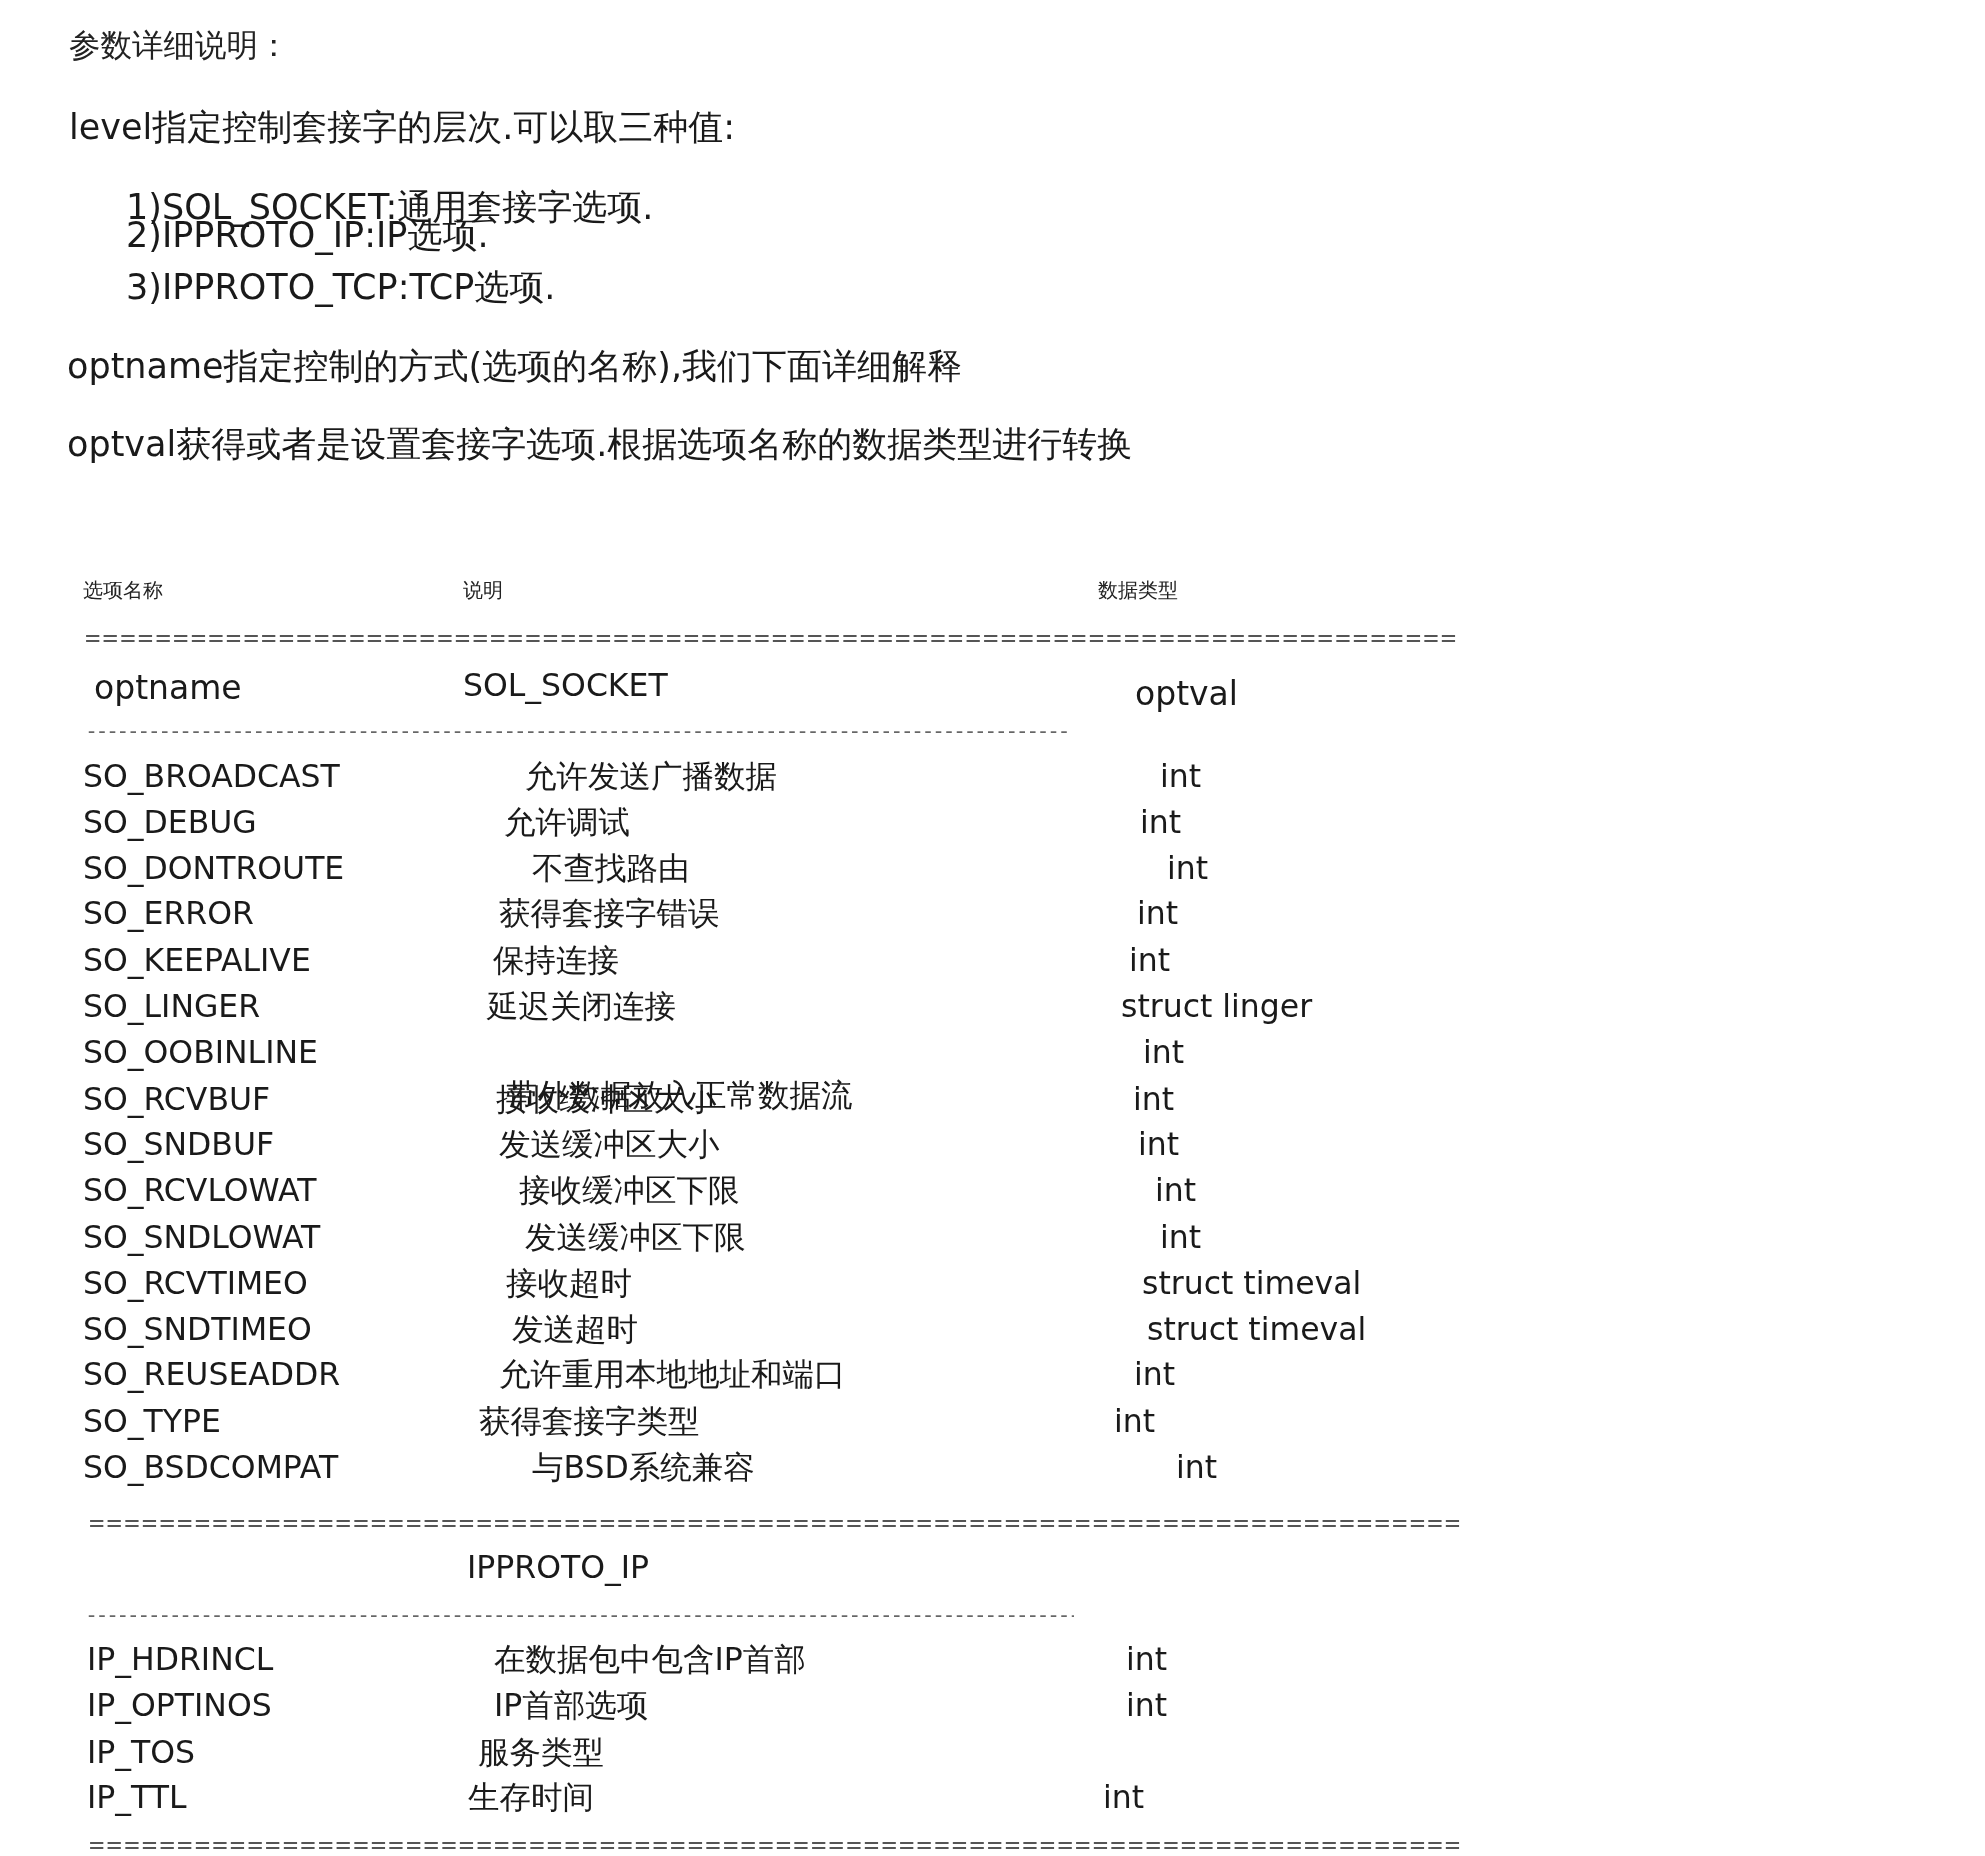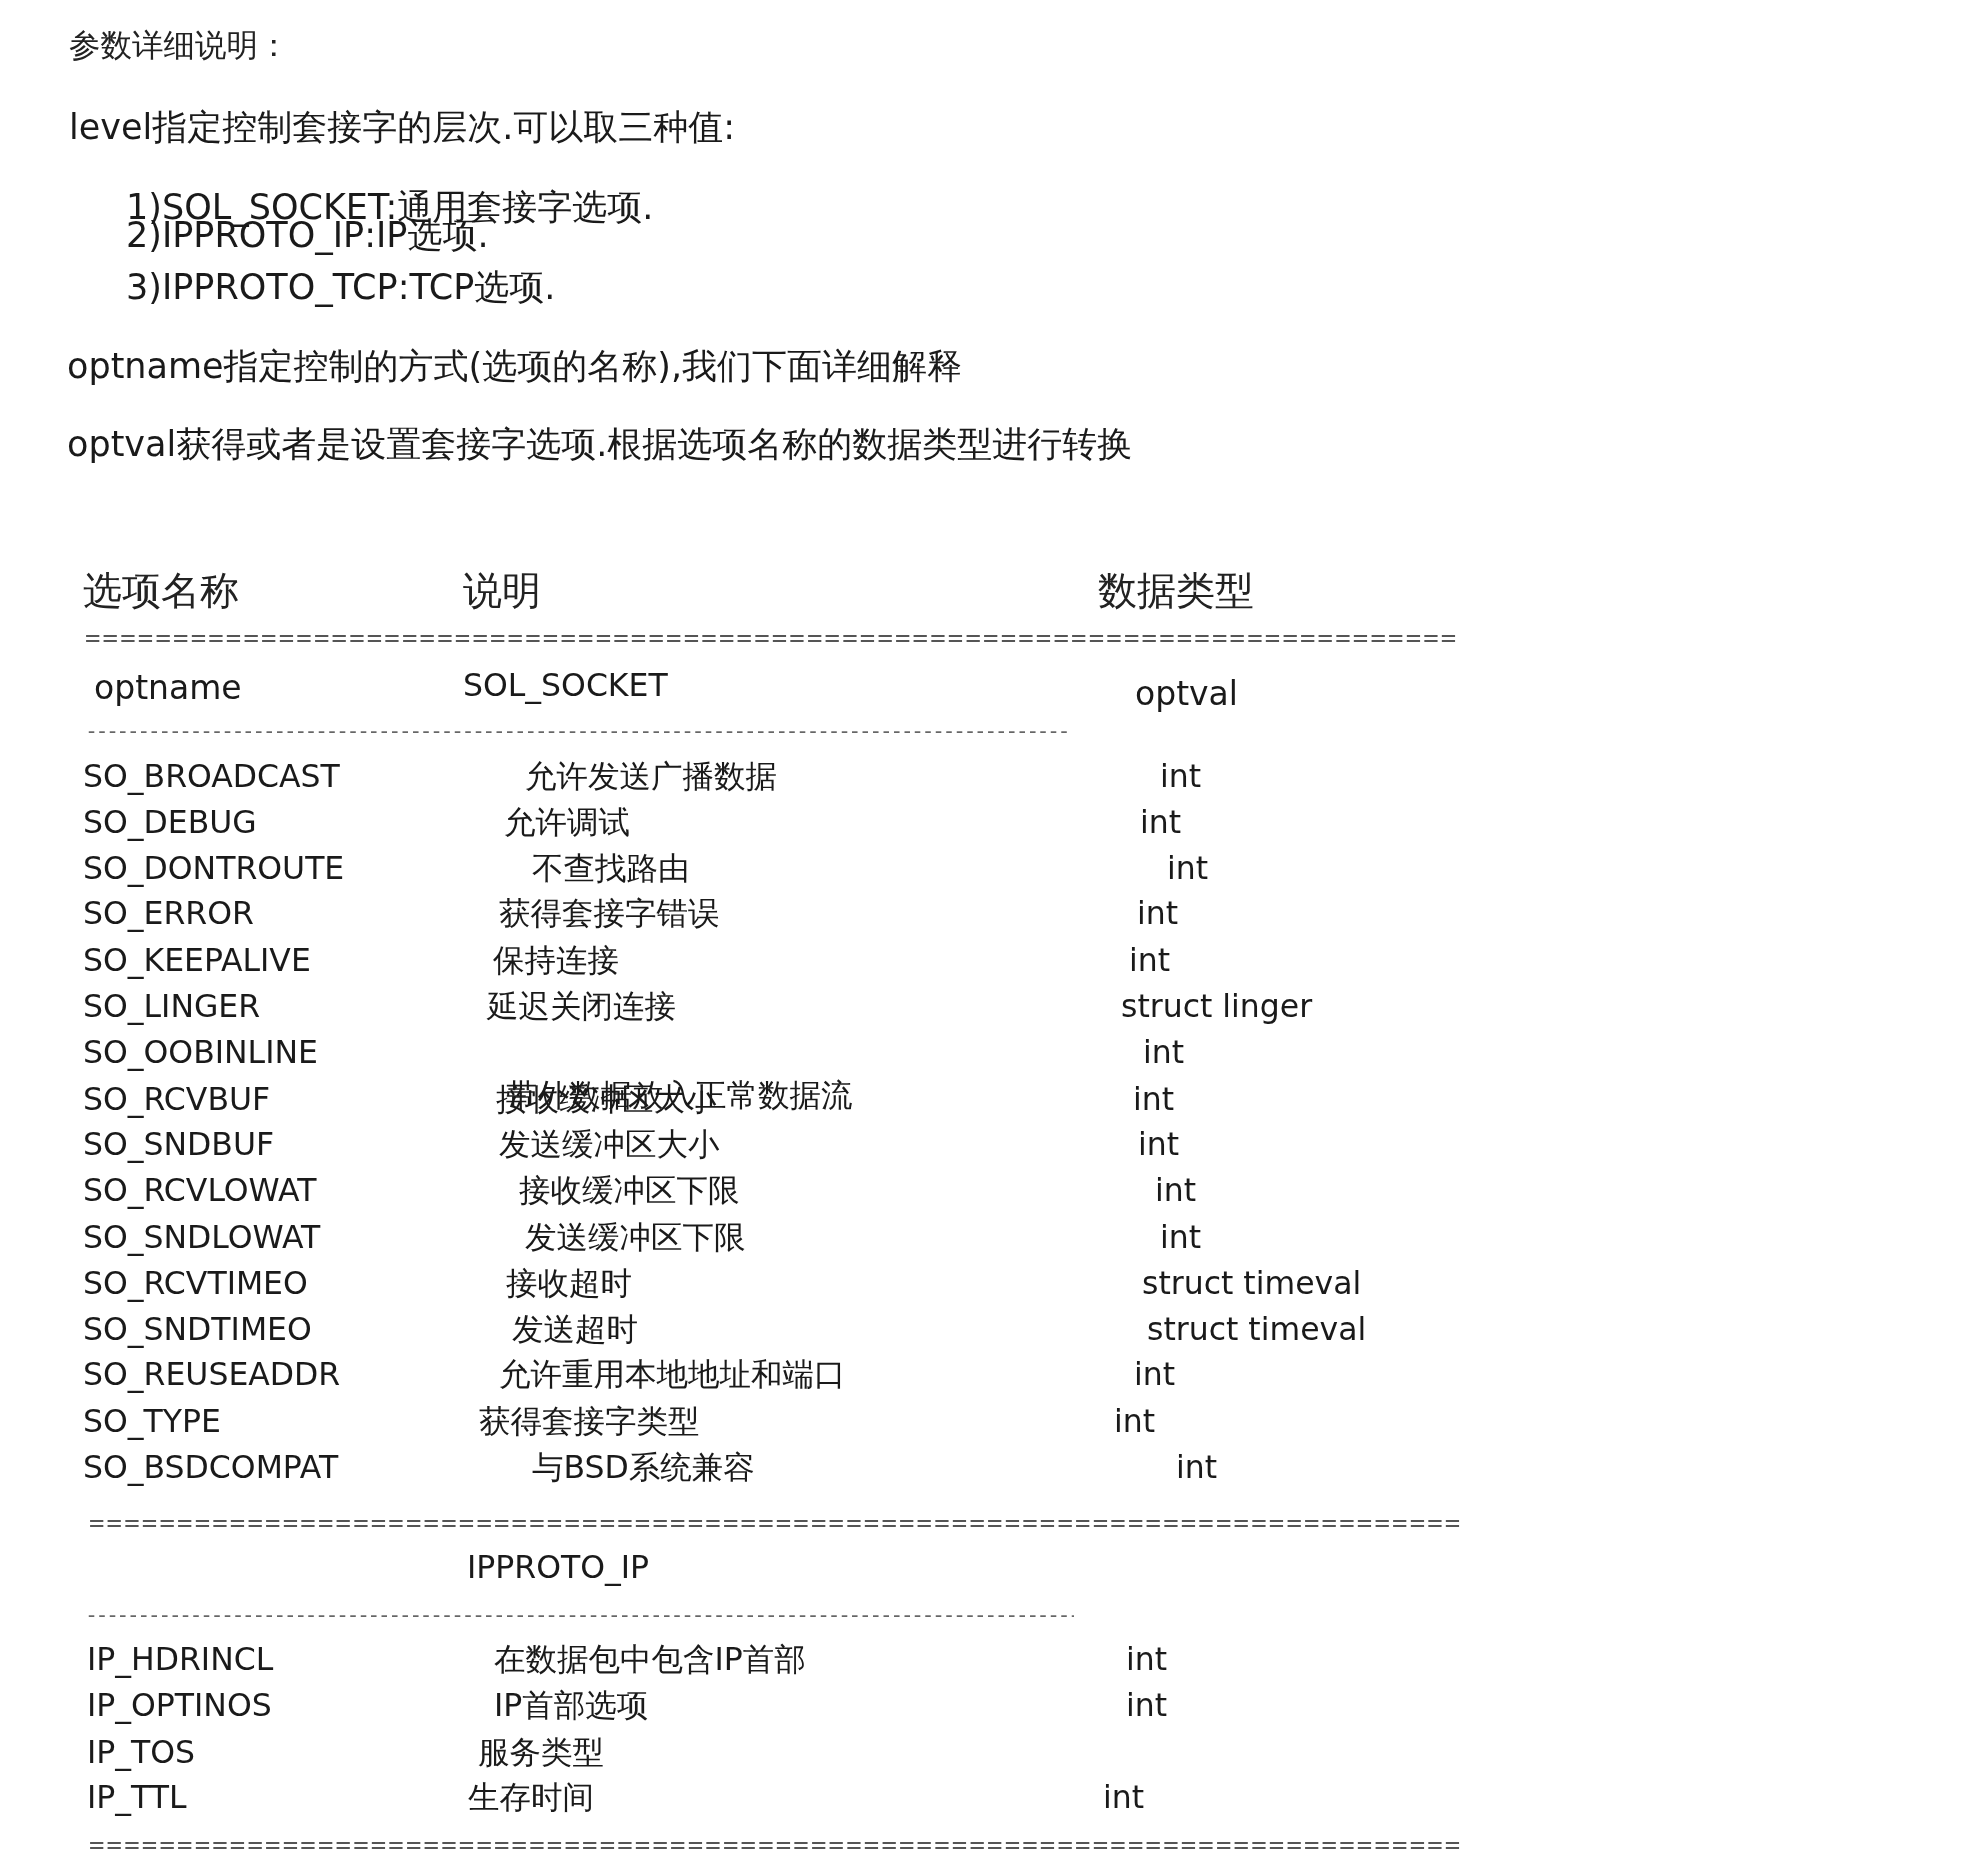--- a/index.html
+++ b/index.html
@@ -1,21 +1,21 @@
 <!DOCTYPE html>
 <html><head>
 <meta charset="utf-8">
 <style>
   html, body { margin:0; padding:0; background:#ffffff; }
   body { width:1986px; height:1857px; position:relative; overflow:hidden;
          font-family:"DejaVu Sans","Liberation Sans",sans-serif; color:#1a1a1a; }
   .abs { position:absolute; white-space:nowrap; }
   .p { font-size:35px; line-height:43px; }
   .t { font-size:31.5px; line-height:39px; }
-  .th { font-size:39px; line-height:39px; color:#222; }
+  .th { font-size:20px; line-height:39px; color:#222; }
   .rule { position:absolute; font-family:"DejaVu Sans Mono","Liberation Mono",monospace;
           color:#555; overflow:hidden; white-space:nowrap; }
   .rule.eq { font-size:25.6px; line-height:25.6px; letter-spacing:2.2px; }
   .rule.dash { font-size:21.7px; line-height:19.7px; letter-spacing:-2.6px; color:#666; }
 </style>
 </head>
 <body>
 
 <div class="abs th" style="left:69px;top:25.6px;font-size:31.5px;">参数详细说明：</div>
 <div class="abs p" style="left:69px;top:106px;">level指定控制套接字的层次.可以取三种值:</div>

